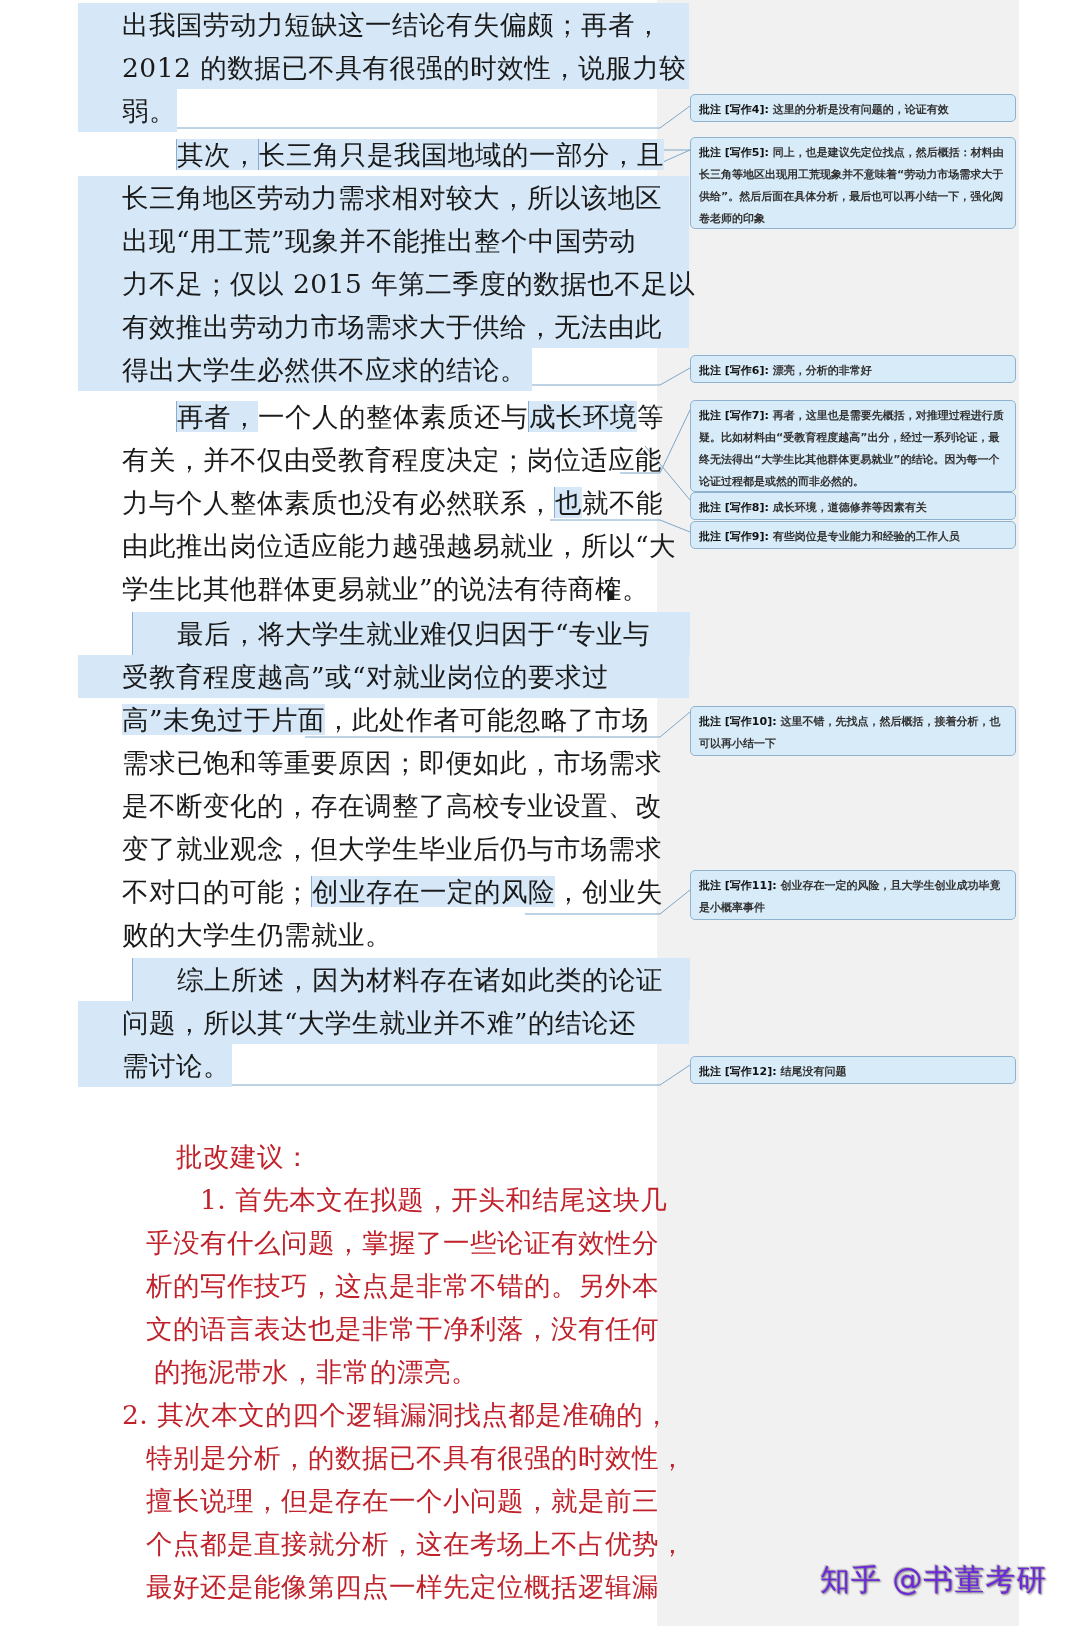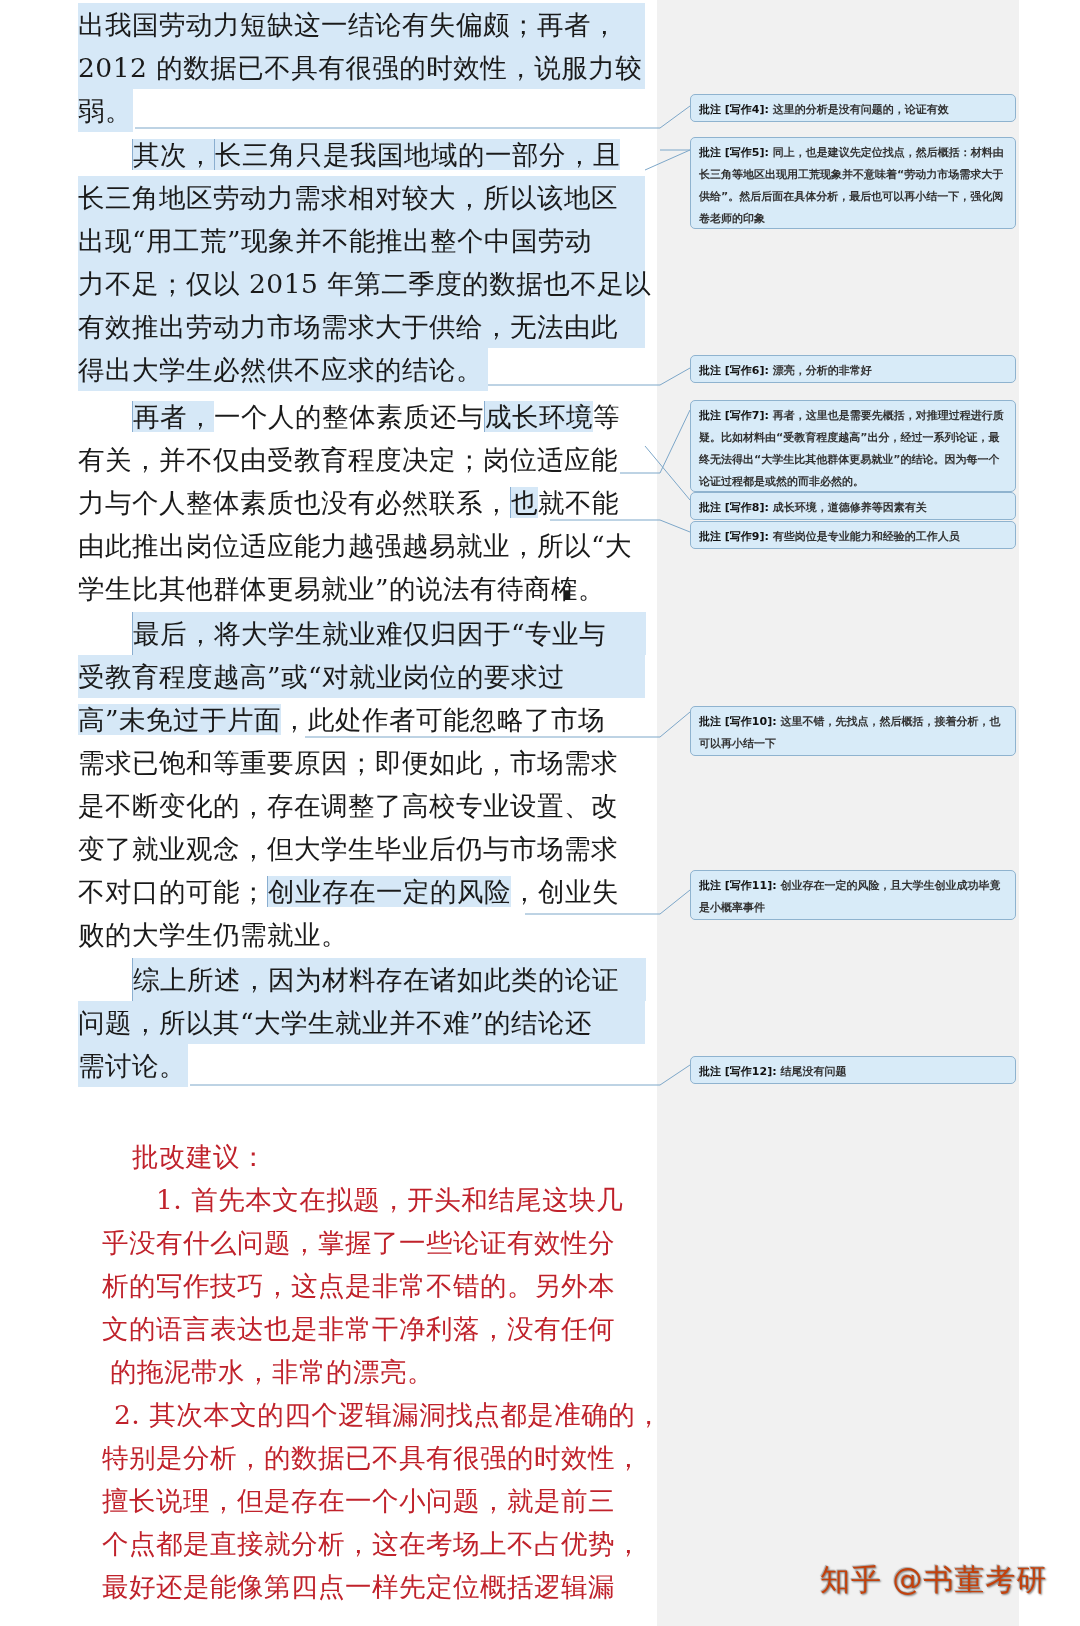--- a/index.html
+++ b/index.html
@@ -1,31 +1,31 @@
 <!DOCTYPE html>
 <html><head>
 <meta charset="utf-8">
 <style>
   html, body { margin:0; padding:0; }
   body { width:1080px; height:1626px; background:#ffffff; position:relative; overflow:hidden;
          font-family:"DejaVu Serif", serif; }
   .margin-pane { position:absolute; left:657px; top:0; width:362px; height:1626px; background:#f1f1f1; }
   .text-col { position:absolute; left:78px; top:0; width:570px; }
   .line { position:absolute; left:0; height:43px; line-height:43px; font-size:26.5px; color:#1a1a1a;
-          white-space:nowrap; letter-spacing:0.5px; }
+          white-space:nowrap; letter-spacing:0.5px;padding-left:44px; }
   .hl { background:#d6e8f7; }
   .hlbox { background:#d6e8f7; border-left:1px solid #8aaed0; }
   .red { color:#c0222b; }
   .comment { position:absolute; left:690px; width:326px; background:#d8ebf8; border:1px solid #8fb3cf;
              border-radius:5px; font-family:"DejaVu Sans", sans-serif; font-size:11px; color:#333;
              line-height:22px; padding:4px 8px 4px 8px; box-sizing:border-box;font-weight:bold; }
   .comment b { color:#111; }
   .connector { position:absolute; left:0; top:0; width:1080px; height:1626px; pointer-events:none; }
   .watermark { position:absolute; left:820px; top:1560px; font-family:"DejaVu Sans", sans-serif;
-               font-size:30px; color:#c2410c; text-shadow:1px 1px 2px #777, -1px -1px 1px #aaa; letter-spacing:1px; }
+               font-size:30px; color:#6d28d9; text-shadow:1px 1px 2px #777, -1px -1px 1px #aaa; letter-spacing:1px; }
 </style>
 </head>
 <body>
 
 <div class="margin-pane"></div>
 
 <svg class="connector" viewBox="0 0 1080 1626">
   <g stroke="#7da7c9" stroke-width="1" fill="none">
     <polyline points="135,128 660,128 690,106"></polyline>
     <polyline points="470,385 660,385 690,368"></polyline>
@@ -82,21 +82,21 @@
   <div class="line hl" style="top:1044px;width:110px;">需讨论。</div>
 </div>
 
 <div class="text-col">
   <div class="line red" style="top:1135px;left:54px;">批改建议：</div>
   <div class="line red" style="top:1178px;left:78px;">1. 首先本文在拟题，开头和结尾这块几</div>
   <div class="line red" style="top:1221px;left:24px;">乎没有什么问题，掌握了一些论证有效性分</div>
   <div class="line red" style="top:1264px;left:24px;">析的写作技巧，这点是非常不错的。另外本</div>
   <div class="line red" style="top:1307px;left:24px;">文的语言表达也是非常干净利落，没有任何</div>
   <div class="line red" style="top:1350px;left:24px;margin-left:8px;">的拖泥带水，非常的漂亮。</div>
-  <div class="line red" style="top:1393px;left:0px;margin-left:36px;">2. 其次本文的四个逻辑漏洞找点都是准确的，</div>
+  <div class="line red" style="top:1393px;left:0px;">2. 其次本文的四个逻辑漏洞找点都是准确的，</div>
   <div class="line red" style="top:1436px;left:24px;">特别是分析，的数据已不具有很强的时效性，</div>
   <div class="line red" style="top:1479px;left:24px;">擅长说理，但是存在一个小问题，就是前三</div>
   <div class="line red" style="top:1522px;left:24px;">个点都是直接就分析，这在考场上不占优势，</div>
   <div class="line red" style="top:1565px;left:24px;">最好还是能像第四点一样先定位概括逻辑漏</div>
 </div>
 
 <div class="comment" style="top:94px;height:28px;">
   <b>批注 [写作4]:</b>
   <span>这里的分析是没有问题的，论证有效</span>
 </div>

